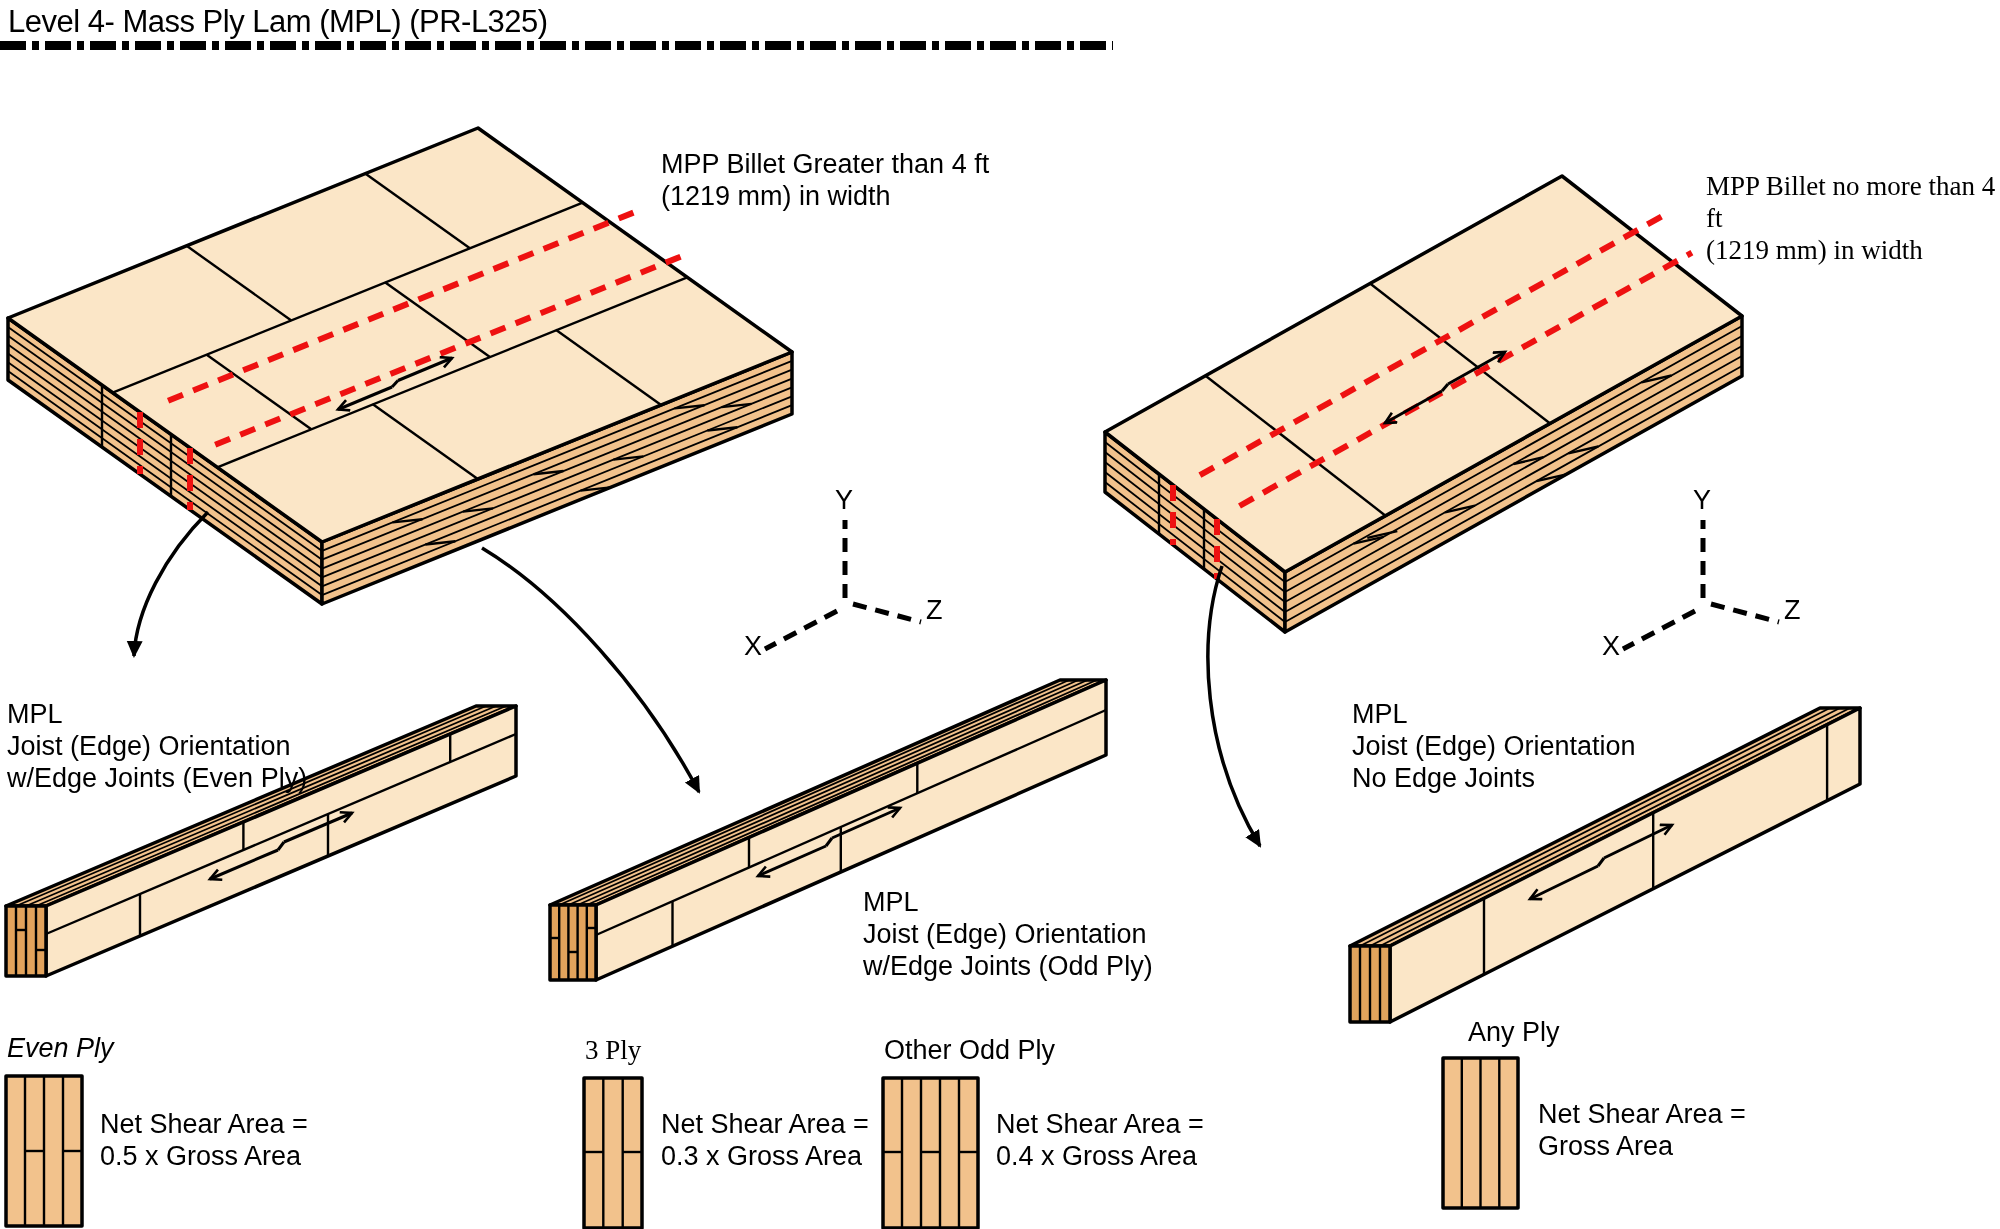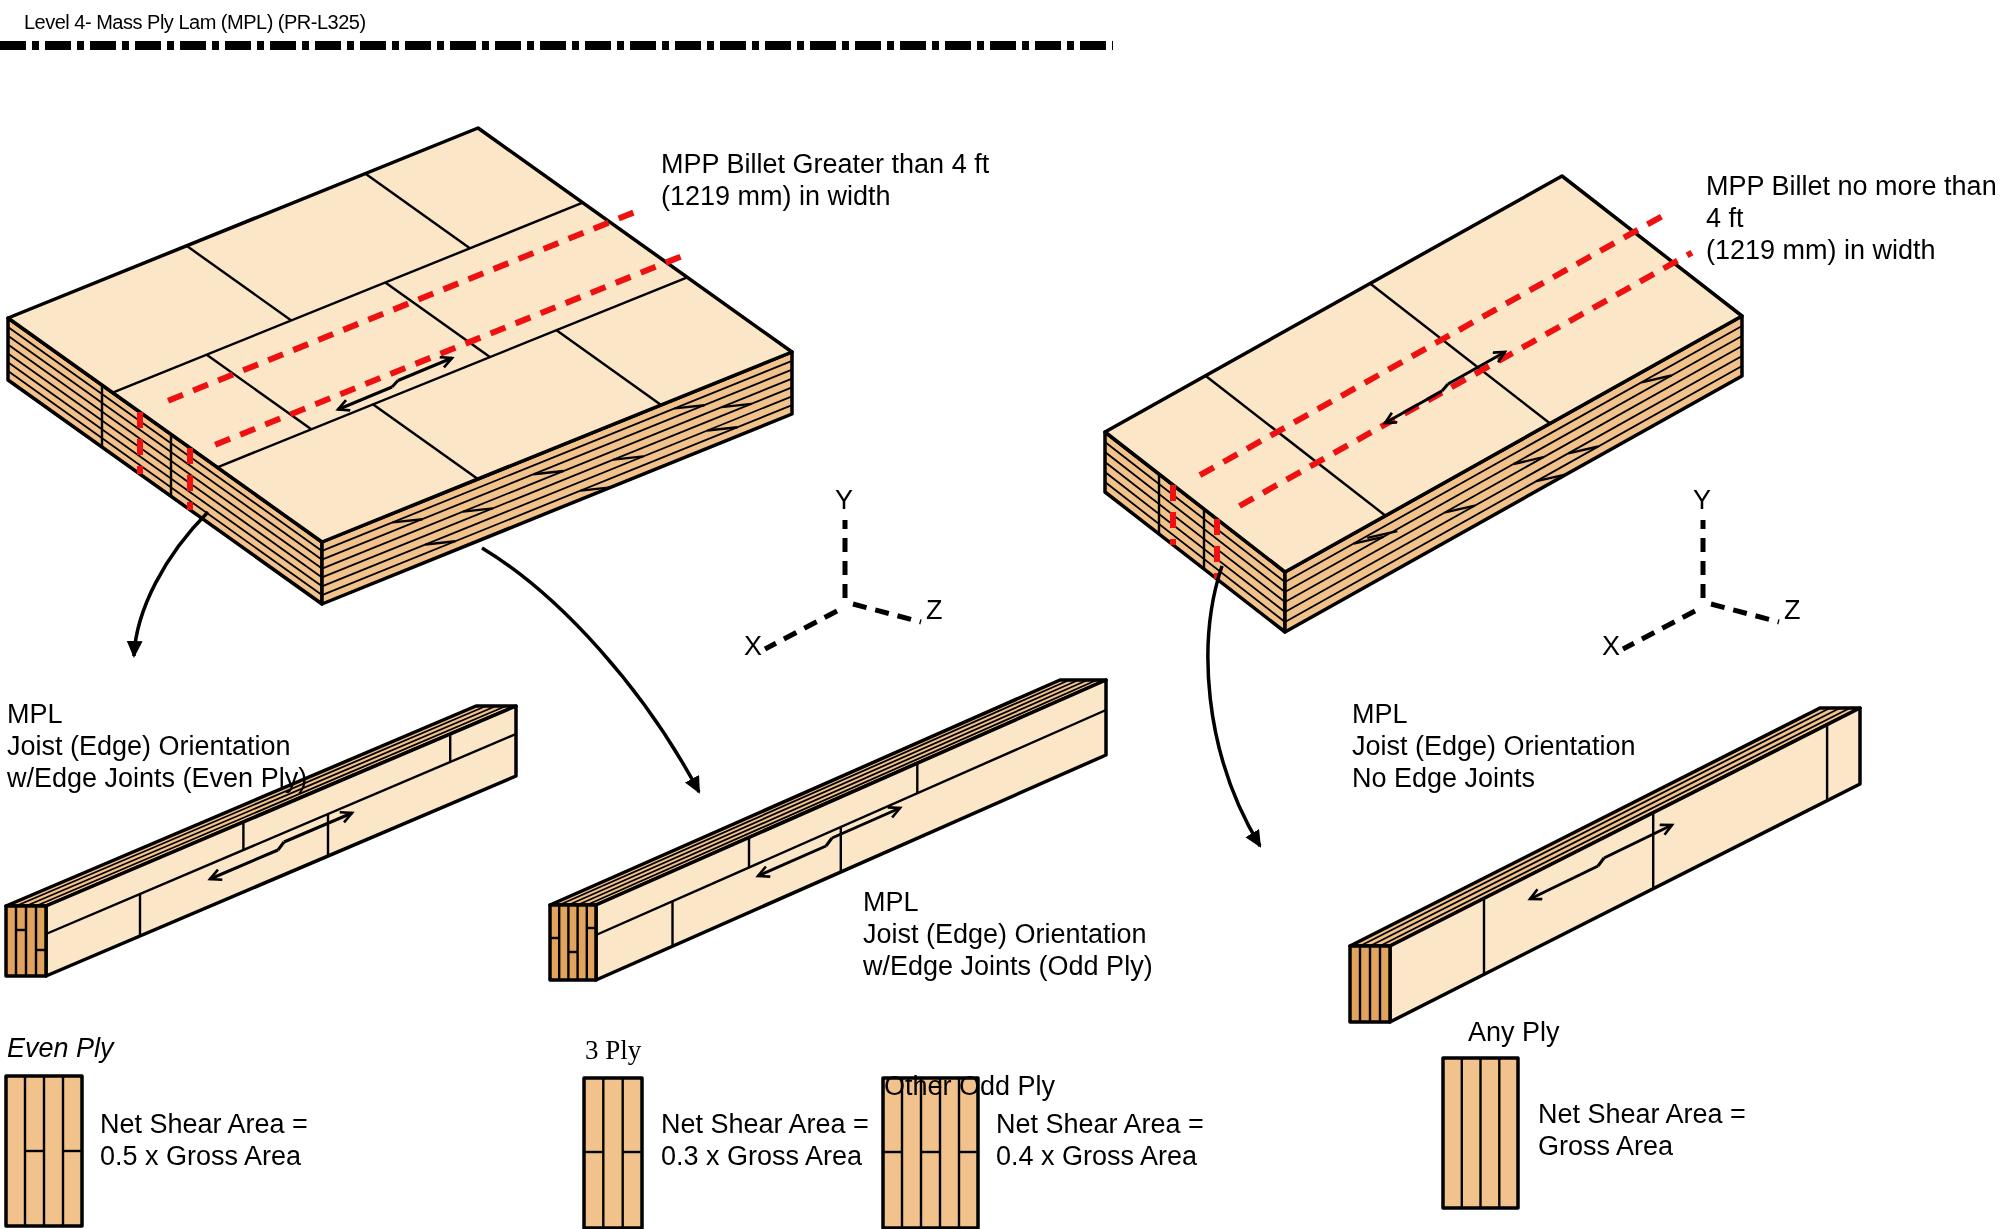--- a/index.html
+++ b/index.html
@@ -1,19 +1,19 @@
 <!DOCTYPE html>
 <html style="--face: #fbe6c7; --side: #f2c28c; --endgrain: #e2a35c; --accent: #ee1111; --ink: #000000;"><head>
 <meta charset="utf-8">
 <style>
   html,body{margin:0;padding:0;background:#fff;}
   #stage{position:relative;width:2000px;height:1229px;background:#fff;overflow:hidden;
          font-family:"Liberation Sans",sans-serif;color:#000;}
   .lbl{position:absolute;white-space:pre-line;font-size:27px;line-height:32px;color:#000;}
-  .title{position:absolute;left:24px;top:4px;font-size:20px;line-height:36px;letter-spacing:-0.5px;}
+  .title{position:absolute;left:8px;top:4px;font-size:31px;line-height:36px;letter-spacing:-0.5px;}
   .rule{position:absolute;left:0;top:41px;width:1113px;height:9px;
         background:repeating-linear-gradient(90deg,#000 0 26px,transparent 26px 32px,#000 32px 39px,transparent 39px 45px);}
   .axis-lbl{position:absolute;font-size:27px;line-height:28px;}
   svg{position:absolute;left:0;top:0;}
   .face{fill:var(--face);stroke:#000;stroke-width:3.5;stroke-linejoin:round;}
   .side{fill:var(--side);stroke:#000;stroke-width:3.5;stroke-linejoin:round;}
   .end{fill:var(--endgrain);stroke:#000;stroke-width:3.5;stroke-linejoin:round;}
   .thin{stroke:#000;stroke-width:1.8;fill:none;}
   .joint{stroke:#000;stroke-width:2.4;fill:none;}
   .scarf{stroke:#000;stroke-width:2.4;fill:none;}
@@ -254,21 +254,21 @@
       <line class="joint" x1="1480.5" y1="1058" x2="1480.5" y2="1208"></line>
       <line class="joint" x1="1499.3" y1="1058" x2="1499.3" y2="1208"></line>
     </g>
   </svg>
 
   <div class="title">Level 4- Mass Ply Lam (MPL) (PR-L325)</div>
   <div class="rule"></div>
 
   <div class="lbl" style="left:661px;top:148px;">MPP Billet Greater than 4 ft
 (1219 mm) in width</div>
-  <div class="lbl" style="left:1706px;top:170px;">MPP Billet no more than 4 ft
+  <div class="lbl" style="left:1706px;top:170px;font-family:Liberation Serif, serif;">MPP Billet no more than 4 ft
 (1219 mm) in width</div>
 
   <div class="lbl" style="left:7px;top:698px;">MPL
 Joist (Edge) Orientation
 w/Edge Joints (Even Ply)</div>
   <div class="lbl" style="left:863px;top:886px;">MPL
 Joist (Edge) Orientation
 w/Edge Joints (Odd Ply)</div>
   <div class="lbl" style="left:1352px;top:698px;">MPL
 Joist (Edge) Orientation
@@ -282,21 +282,21 @@
   <div class="axis-lbl" style="left:1602px;top:632px;">X</div>
 
   <div class="lbl" style="left:7px;top:1032px;font-style:italic;">Even Ply</div>
   <div class="lbl" style="left:100px;top:1108px;">Net Shear Area =
 0.5 x Gross Area</div>
 
   <div class="lbl" style="left:585px;top:1034px;font-family:Liberation Serif, serif;">3 Ply</div>
   <div class="lbl" style="left:661px;top:1108px;">Net Shear Area =
 0.3 x Gross Area</div>
 
-  <div class="lbl" style="left:884px;top:1034px;margin-top:36px;">Other Odd Ply</div>
+  <div class="lbl" style="left:884px;top:1034px;">Other Odd Ply</div>
   <div class="lbl" style="left:996px;top:1108px;">Net Shear Area =
 0.4 x Gross Area</div>
 
   <div class="lbl" style="left:1468px;top:1016px;text-align:right;">Any Ply</div>
   <div class="lbl" style="left:1538px;top:1098px;">Net Shear Area =
 Gross Area</div>
 
 </div>
 
 </body></html>

